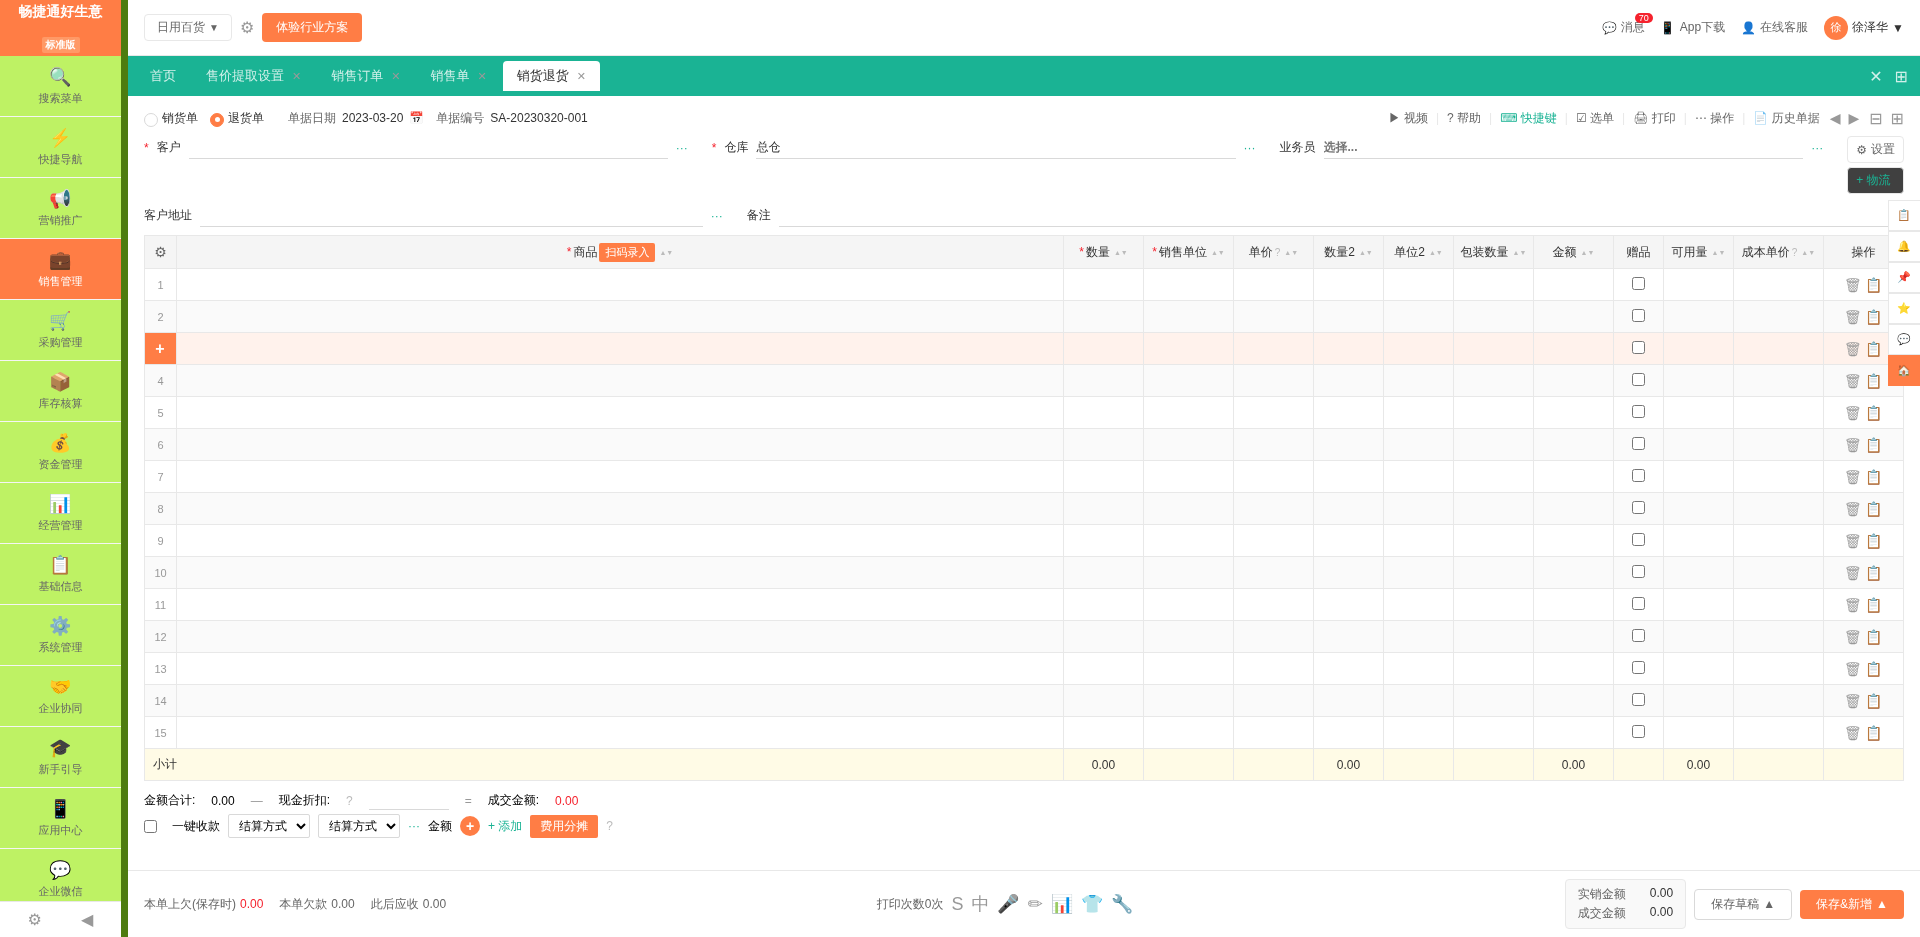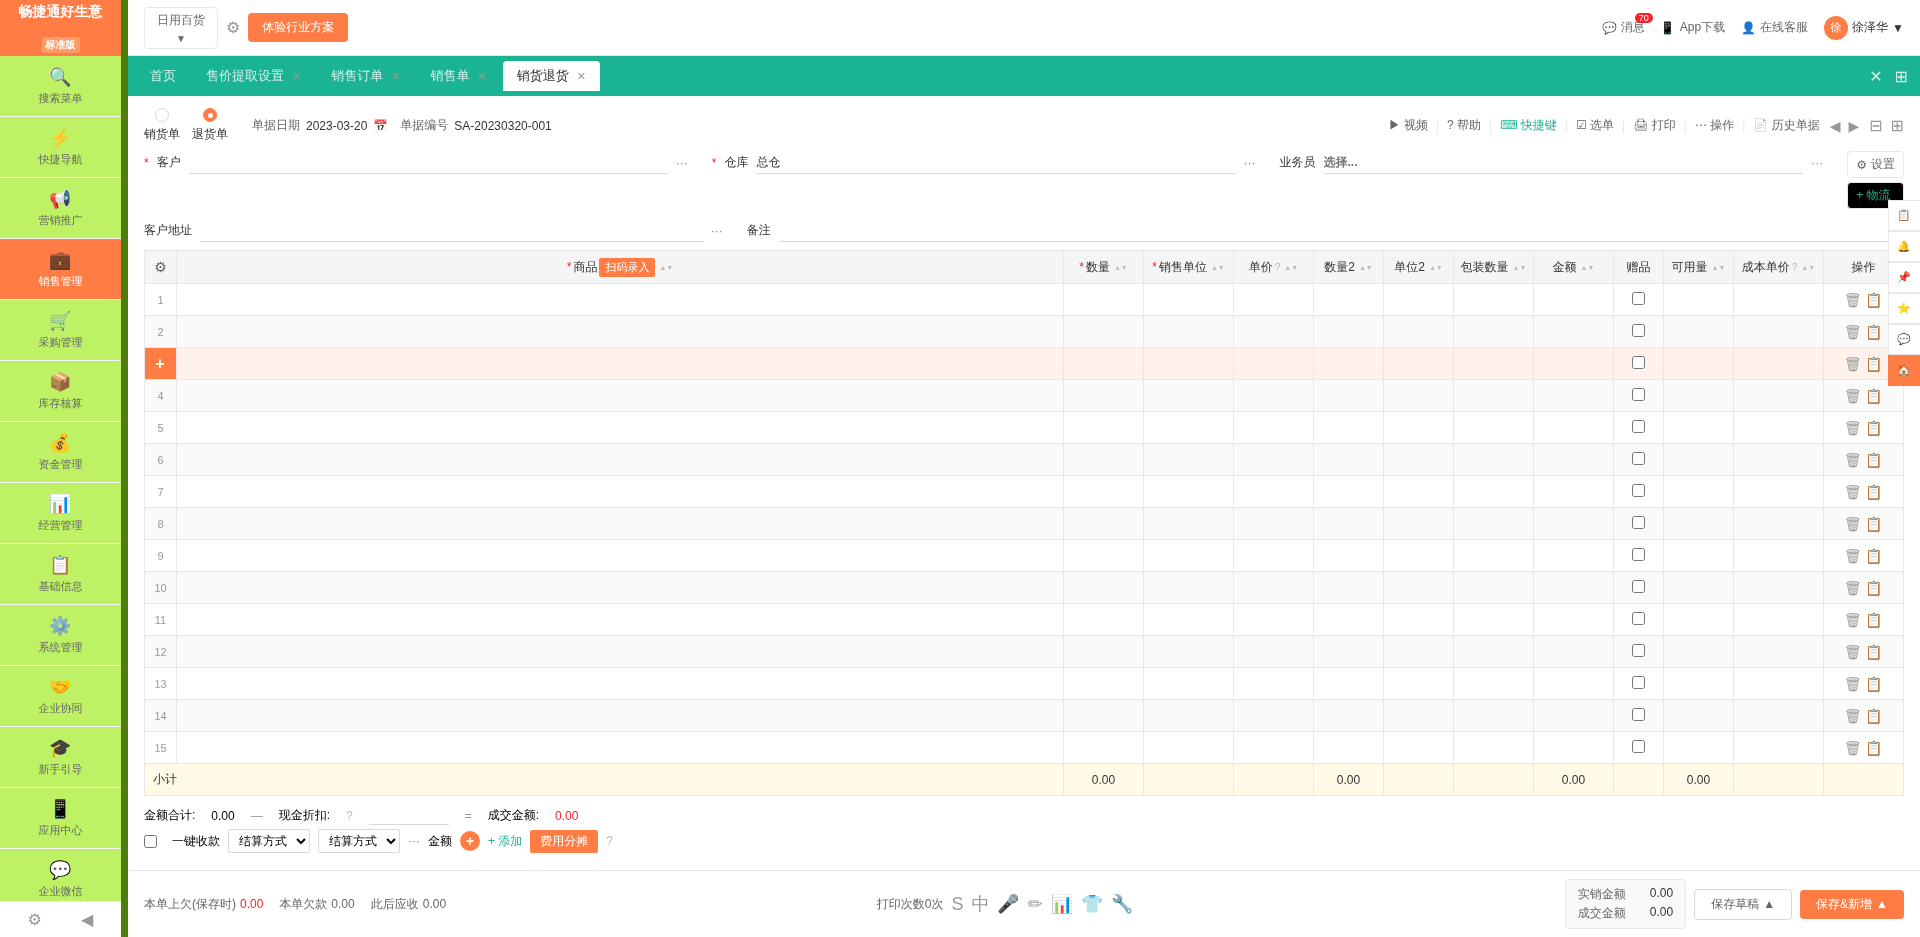--- a/index.html
+++ b/index.html
@@ -35,21 +35,21 @@
     .main { margin-left: 128px; display: flex; flex-direction: column; height: 100vh; }
 
     
     .top-header {
       height: 56px; background: #fff; border-bottom: 1px solid #e8e8e8;
       display: flex; align-items: center; justify-content: space-between; padding: 0 16px;
     }
     .header-left { display: flex; align-items: center; gap: 8px; }
     .daily-goods-btn {
       display: flex; align-items: center; gap: 4px; padding: 4px 12px;
-      background: #fff; border: 1px solid #e8e8e8; border-radius: 4px; cursor: pointer; color: #666; font-size: 12px; flex-direction: column;
+      background: #fff; border: 1px solid #e8e8e8; border-radius: 4px; cursor: pointer; color: #666; font-size: 12px;
     }
     .daily-goods-btn .arrow { font-size: 10px; }
     .settings-btn { cursor: pointer; color: #999; font-size: 16px; }
     .experience-btn {
       background: #ff7d45; color: white; border: none; padding: 6px 14px;
       border-radius: 4px; cursor: pointer; font-size: 12px;
     }
     .header-right { display: flex; align-items: center; gap: 16px; }
     .header-icon-btn { display: flex; align-items: center; gap: 4px; cursor: pointer; color: #666; font-size: 12px; position: relative; }
     .badge {
@@ -69,21 +69,21 @@
       cursor: pointer; color: rgba(255,255,255,0.8); font-size: 13px; border-radius: 4px 4px 0 0;
       transition: all 0.2s; position: relative;
     }
     .tab-item.active { background: white; color: #333; border-radius: 4px 4px 0 0; }
     .tab-item .close-x { font-size: 11px; color: #999; margin-left: 2px; }
     .tab-item.active .close-x { color: #999; }
 
     
     .content-area { flex: 1; background: #fff; overflow: auto; padding: 12px 16px; }
     .radio-group { display: flex; align-items: center; gap: 12px; }
-    .radio-item { display: flex; align-items: center; gap: 4px; cursor: pointer; font-size: 12px; color: #333; flex-direction: column; }
+    .radio-item { display: flex; align-items: flex-end; gap: 4px; cursor: pointer; font-size: 12px; color: #333; }
     .radio-circle {
       width: 14px; height: 14px; border-radius: 50%; border: 1px solid #d9d9d9;
       display: flex; align-items: center; justify-content: center;
     }
     .radio-circle.checked { border-color: #ff7d45; background: #ff7d45; }
     .radio-circle.checked::after { content: ''; width: 5px; height: 5px; border-radius: 50%; background: white; display: block; }
     .form-field { display: flex; align-items: center; gap: 6px; font-size: 12px; color: #333; }
     .form-field .label { color: #666; white-space: nowrap; }
     .form-field .value { color: #333; font-weight: 500; }
     .form-field .cal-icon { color: #1ab394; cursor: pointer; }
@@ -216,21 +216,21 @@
       width: 20px; height: 20px; border-radius: 50%; background: #ff7d45; color: white;
       display: inline-flex; align-items: center; justify-content: center; font-size: 14px;
       cursor: pointer; font-weight: bold; flex-shrink: 0;
     }
 
     .settings-gear-btn {
       background: white; border: 1px solid #e8e8e8; padding: 4px 8px;
       border-radius: 4px; cursor: pointer; font-size: 12px; color: #666; display: flex; align-items: center; gap: 4px;
     }
     .add-logistics-btn {
-      background: #000000; border: 1px solid #e8e8e8; padding: 4px 8px;
+      background: #404040; border: 1px solid #e8e8e8; padding: 4px 8px;
       border-radius: 4px; cursor: pointer; font-size: 12px; color: #1ab394; display: flex; align-items: center; gap: 4px;
     }
 
     .th-inner { display: flex; align-items: center; justify-content: center; gap: 2px; position: relative; }
   </style>
 </head>
 <body>
 
 <div class="sidebar">
   <div class="sidebar-logo">

